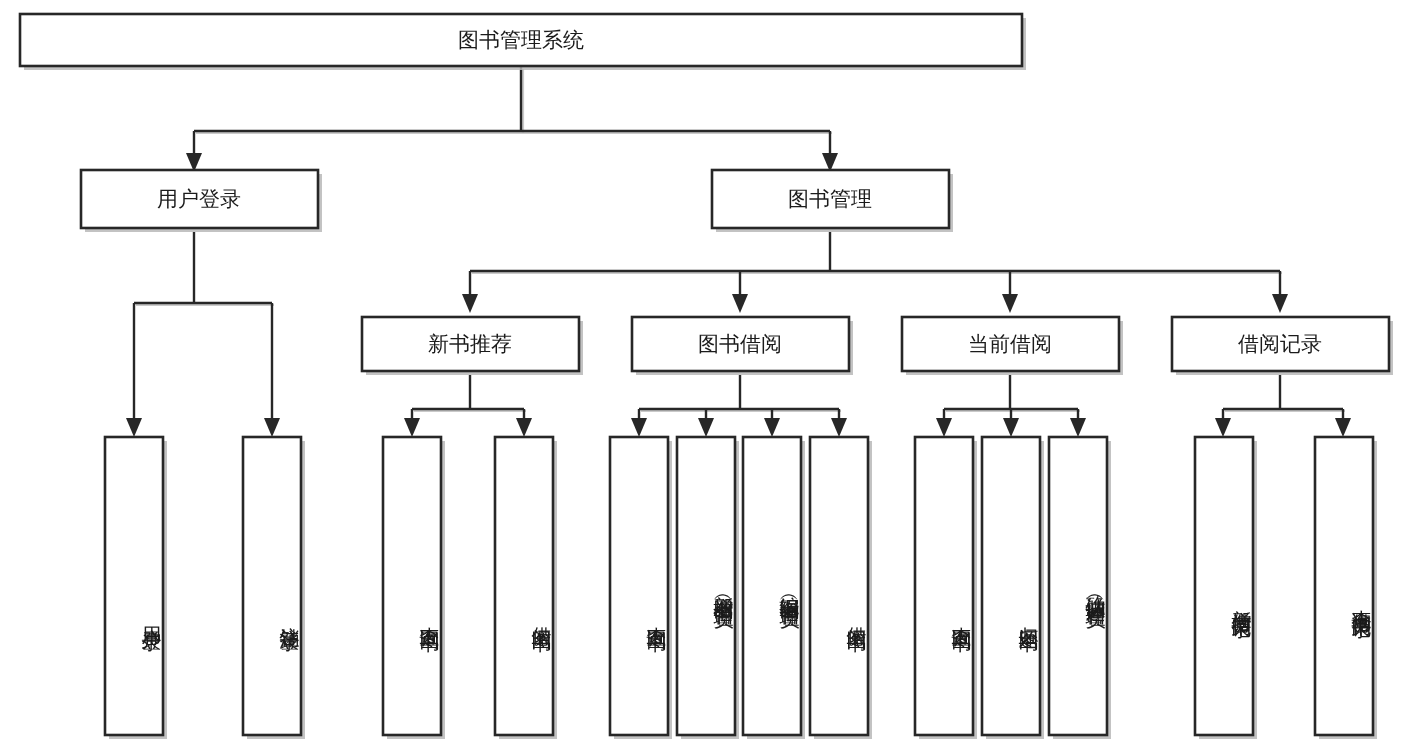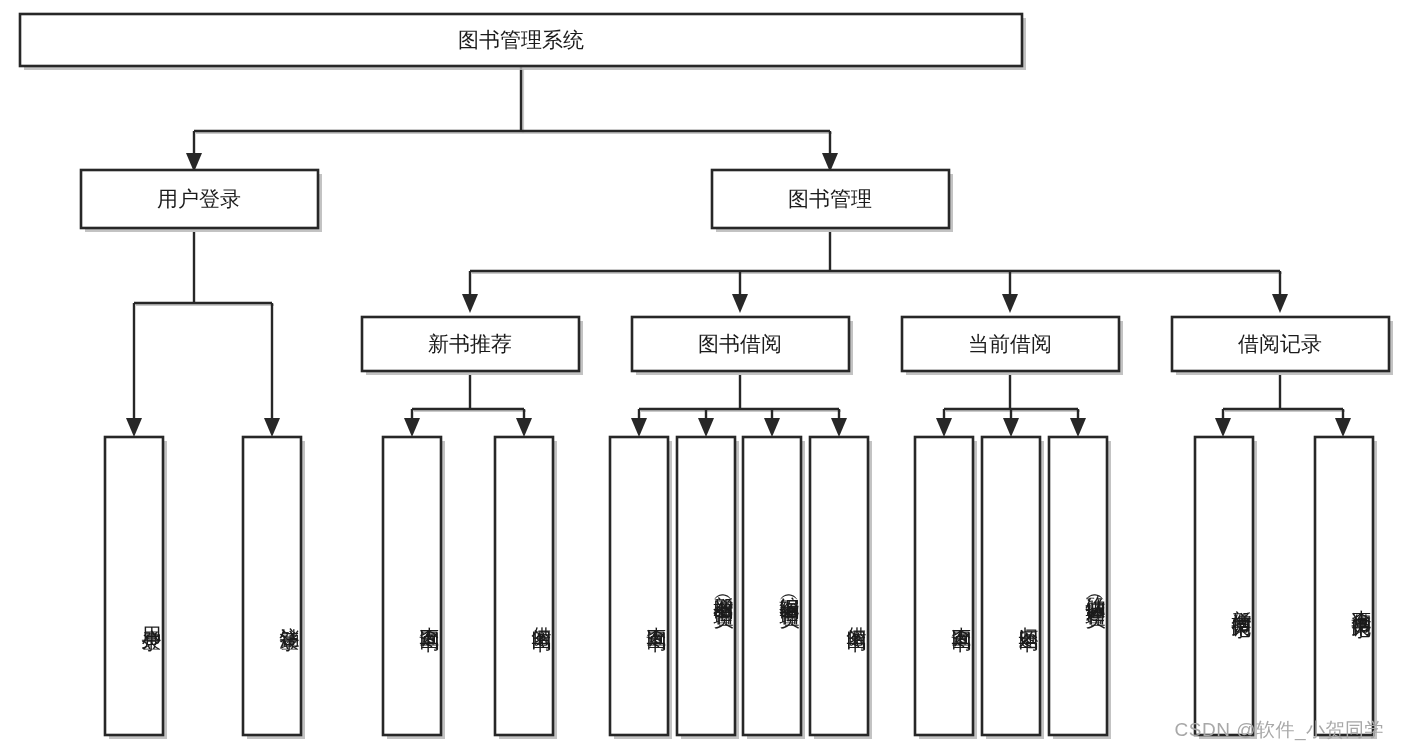--- a/index.html
+++ b/index.html
@@ -286,15 +286,14 @@
   <div class="leaf-label" style="left:743px; top:443px; width:58px; height:292px;">编辑图书（管理员）</div>
   <div class="leaf-label" style="left:810px; top:495px; width:58px; height:240px;">借阅图书</div>
 
   <div class="leaf-label" style="left:915px; top:495px; width:58px; height:240px;">查询图书</div>
   <div class="leaf-label" style="left:982px; top:495px; width:58px; height:240px;">归还图书</div>
   <div class="leaf-label" style="left:1049px; top:443px; width:58px; height:292px;">确认归还（管理员）</div>
 
   <div class="leaf-label" style="left:1195px; top:465px; width:58px; height:270px;">新增借阅记录</div>
   <div class="leaf-label" style="left:1315px; top:465px; width:58px; height:270px;">查询借阅记录</div>
 
-  <div class="watermark">CSDN @软件_小贺同学</div>
 
 </div>
 
 </body></html>

